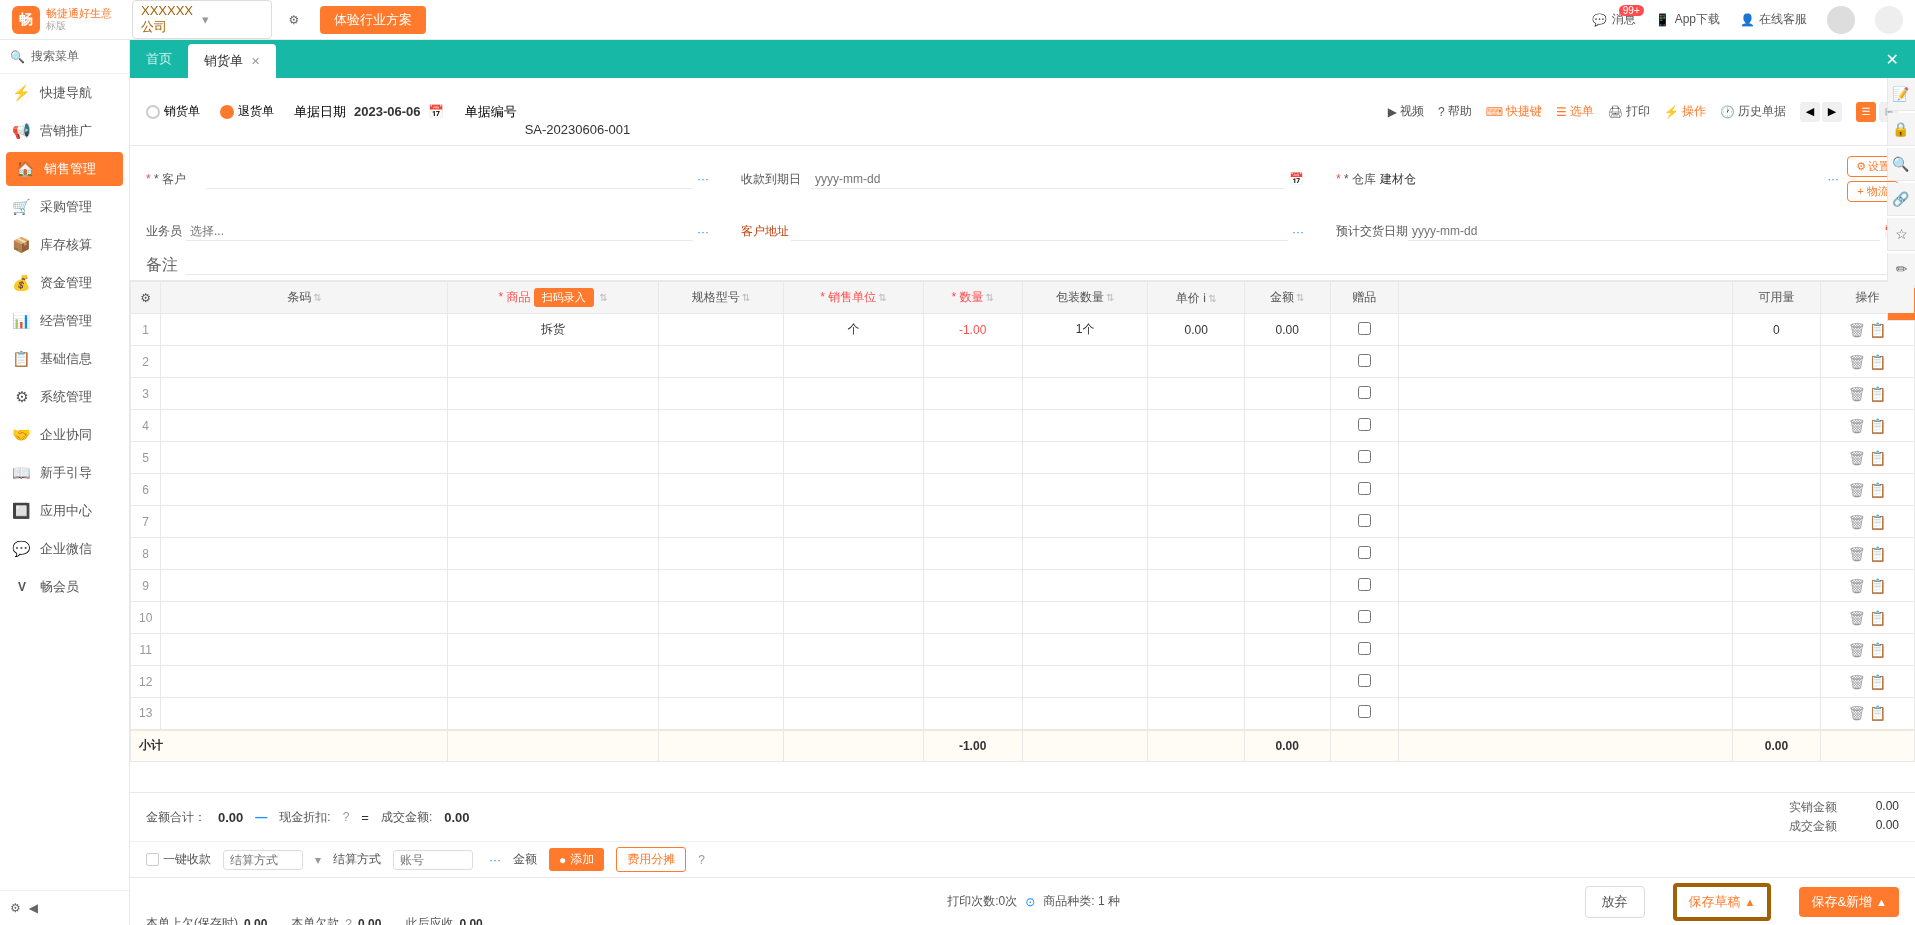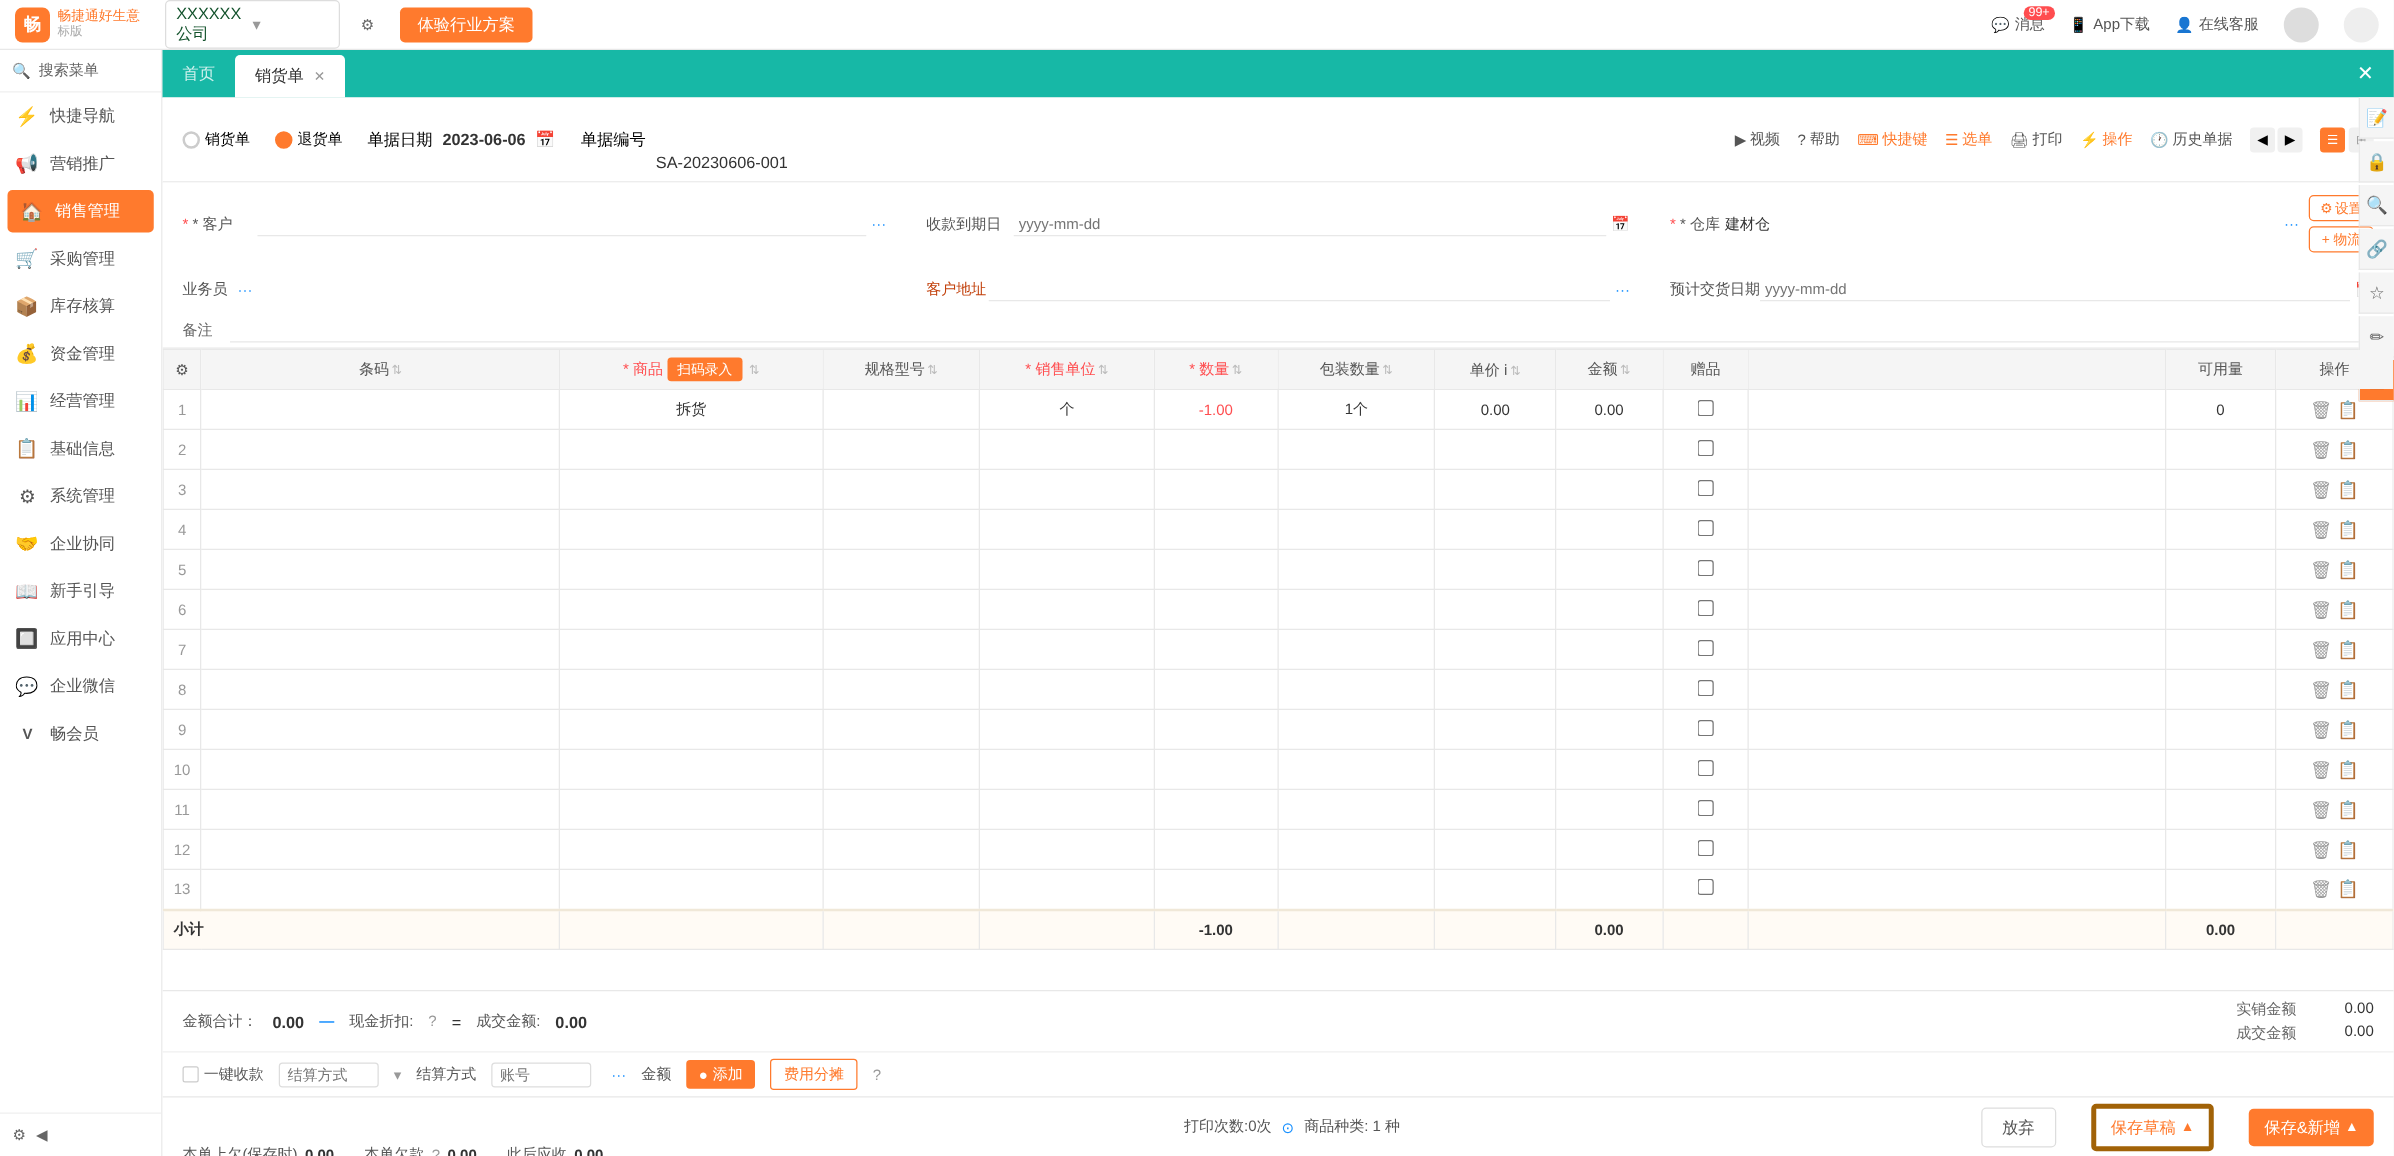--- a/index.html
+++ b/index.html
@@ -4,21 +4,21 @@
   <style>
     * { box-sizing: border-box; margin: 0; padding: 0; }
     body { font-family: 'Microsoft YaHei', Arial, sans-serif; font-size: 12px; background: #f0f2f5; overflow: hidden; width: 1915px; height: 925px; }
 
     
     .top-bar { display: flex; align-items: center; background: #fff; height: 40px; padding: 0 12px; border-bottom: 1px solid #e8e8e8; }
     .logo-area { display: flex; align-items: center; gap: 6px; }
     .logo-icon { width: 28px; height: 28px; background: #ff7a2d; border-radius: 6px; display: flex; align-items: center; justify-content: center; color: white; font-size: 14px; font-weight: bold; }
     .logo-text { font-size: 11px; color: #ff7a2d; line-height: 1.2; }
     .company-selector { display: flex; align-items: center; margin-left: 20px; border: 1px solid #ddd; border-radius: 4px; padding: 2px 8px; min-width: 140px; cursor: pointer; background: #fff; }
-    .company-selector span { flex: 1; font-size: 13px; color: #14532d; }
+    .company-selector span { flex: 1; font-size: 13px; color: #a16207; }
     .company-selector .chevron { color: #999; }
     .gear-btn { margin-left: 8px; width: 28px; height: 28px; display: flex; align-items: center; justify-content: center; cursor: pointer; color: #666; }
     .trial-btn { margin-left: 12px; background: #ff7a2d; color: white; border: none; border-radius: 4px; padding: 5px 14px; cursor: pointer; font-size: 13px; }
     .top-right { margin-left: auto; display: flex; align-items: center; gap: 20px; }
     .top-right-item { display: flex; align-items: center; gap: 4px; cursor: pointer; color: #555; font-size: 12px; position: relative; }
     .badge { background: #ff4d4f; color: white; border-radius: 8px; padding: 0 4px; font-size: 10px; position: absolute; top: -6px; right: -8px; }
     .avatar { width: 28px; height: 28px; background: #ddd; border-radius: 50%; }
 
     
     .sidebar { position: absolute; left: 0; top: 40px; bottom: 0; width: 130px; background: #fff; border-right: 1px solid #e8e8e8; display: flex; flex-direction: column; }
@@ -93,21 +93,21 @@
     .save-new-btn { background: #ff7a2d; color: white; border: none; border-radius: 4px; padding: 6px 12px; cursor: pointer; font-size: 13px; display: flex; align-items: center; gap: 4px; }
     .btn-chevron { font-size: 11px; }
 
     
     .right-float { position: absolute; right: 0; top: 78px; display: flex; flex-direction: column; gap: 2px; }
     .float-item { width: 28px; background: #f5f5f5; border-left: 1px solid #e8e8e8; border-bottom: 1px solid #e8e8e8; padding: 8px 4px; display: flex; flex-direction: column; align-items: center; justify-content: center; cursor: pointer; color: #666; font-size: 10px; gap: 2px; }
     .float-item.orange { background: #ff7a2d; color: white; }
     .float-item .ficon { font-size: 14px; }
 
     .note-row { padding: 4px 16px; display: flex; align-items: center; gap: 8px; }
-    .note-label { color: #666; font-size: 12px; min-width: 30px; }
+    .note-label { color: #666; font-size: 16px; min-width: 30px; }
     .note-input { flex: 1; border: none; border-bottom: 1px solid #e8e8e8; outline: none; font-size: 12px; padding: 2px 4px; background: transparent; }
   </style>
 </head>
 <body>
 
 <div class="top-bar">
   <div class="logo-area">
     <div class="logo-icon">畅</div>
     <div class="logo-text">
       <div>畅捷通好生意</div>
@@ -306,20 +306,21 @@
               <span>⚙</span>
               设置
             </button>
             <button style="border:1px solid #ff7a2d;background:white;color:#ff7a2d;border-radius:4px;padding:2px 8px;cursor:pointer;font-size:11px;">+ 物流</button>
           </div>
         </div>
       </div>
       <div class="field-row">
         <div class="field-item">
           <span class="field-label" style="color:#555;font-size:12px;min-width:40px;">业务员</span>
+          <input class="field-value" type="text" placeholder="选择..." style="flex: 1 1 0%; border-top: none; border-right: none; border-left: none; border-image: initial; border-bottom: 1px solid rgb(232, 232, 232); outline: none; font-size: 12px; padding: 2px 4px; background: transparent; color: rgb(187, 187, 187);">
           <span class="field-dots">···</span>
         </div>
         <div class="field-item">
           <span class="field-label" style="color:#c2410c;font-size:12px;min-width:50px;">客户地址</span>
           <input class="field-value" type="text" style="flex: 1 1 0%; border-top: none; border-right: none; border-left: none; border-image: initial; border-bottom: 1px solid rgb(232, 232, 232); outline: none; font-size: 12px; padding: 2px 4px; background: transparent;">
           <span class="field-dots">···</span>
         </div>
         <div class="field-item">
           <span class="field-label" style="color:#555;font-size:12px;min-width:70px;">预计交货日期</span>
           <input class="field-value placeholder" type="text" placeholder="yyyy-mm-dd" style="flex: 1 1 0%; border-top: none; border-right: none; border-left: none; border-image: initial; border-bottom: 1px solid rgb(232, 232, 232); outline: none; font-size: 12px; padding: 2px 4px; background: transparent; color: rgb(187, 187, 187);">

